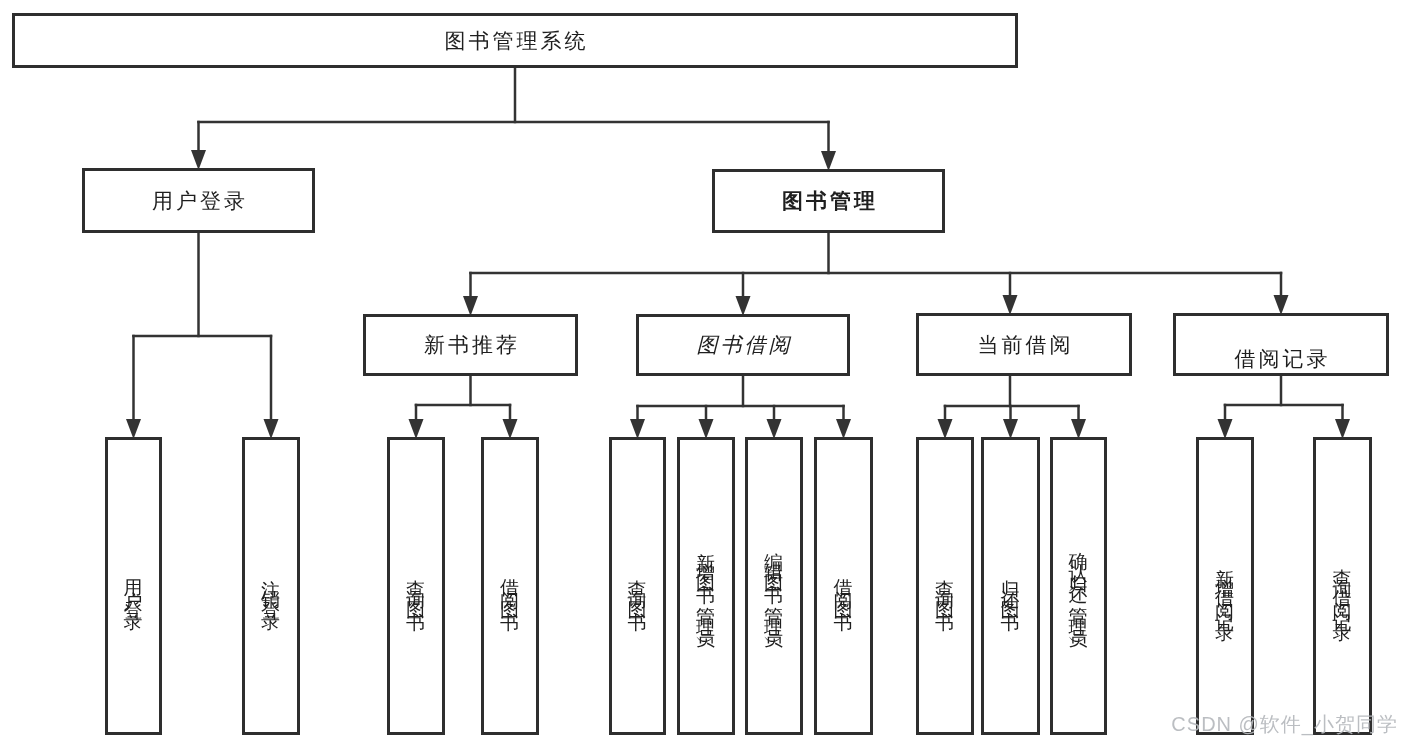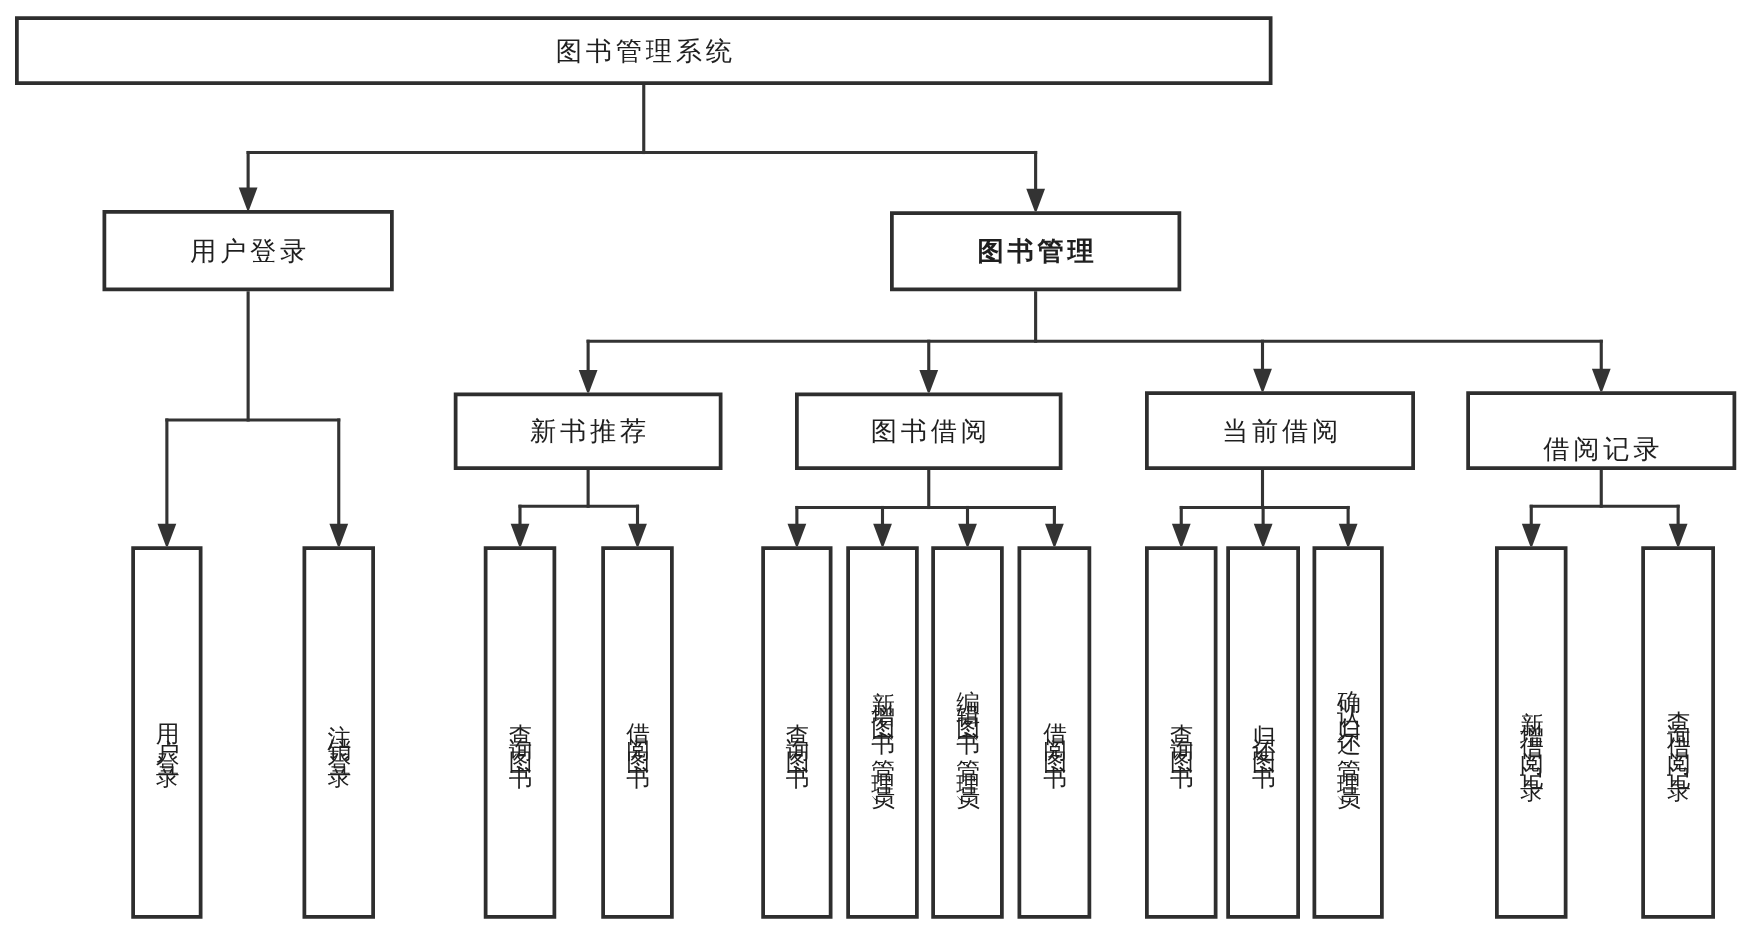--- a/index.html
+++ b/index.html
@@ -120,21 +120,21 @@
       </div>
       <div class="node horizontal" style="left: 82px; top: 168px; width: 233px; height: 65px;">
         <span class="lbl">用户登录</span>
       </div>
       <div class="node horizontal" style="left: 712px; top: 169px; width: 233px; height: 64px; font-weight: bold;">
         <span class="lbl">图书管理</span>
       </div>
       <div class="node horizontal" style="left: 363px; top: 314px; width: 215px; height: 62px;">
         <span class="lbl">新书推荐</span>
       </div>
-      <div class="node horizontal" style="left: 636px; top: 314px; width: 214px; height: 62px;">
+      <div class="node horizontal" style="left: 636px; top: 314px; width: 214px; height: 62px; font-style: italic;">
         <span class="lbl">图书借阅</span>
       </div>
       <div class="node horizontal" style="left: 902px; top: 313px; width: 216px; height: 63px; margin-left: 14px;">
         <span class="lbl">当前借阅</span>
       </div>
       <div class="node horizontal" style="left: 1173px; top: 313px; width: 216px; height: 63px; align-items: flex-end;">
         <span class="lbl">借阅记录</span>
       </div>
       <div class="node vertical" style="left: 105px; top: 437px; width: 57px; height: 298px;">
         <span class="lbl">用户登录</span>
@@ -169,13 +169,14 @@
       <div class="node vertical" style="left: 1050px; top: 437px; width: 57px; height: 298px;">
         <span class="lbl">确认归还（管理员）</span>
       </div>
       <div class="node vertical" style="left: 1196px; top: 437px; width: 58px; height: 298px;">
         <span class="lbl">新增借阅记录</span>
       </div>
       <div class="node vertical" style="left: 1313px; top: 437px; width: 59px; height: 298px;">
         <span class="lbl">查询借阅记录</span>
       </div>
     </div>
+  <div class="watermark">CSDN @软件_小贺同学</div>
 </div>
 
 </body></html>

